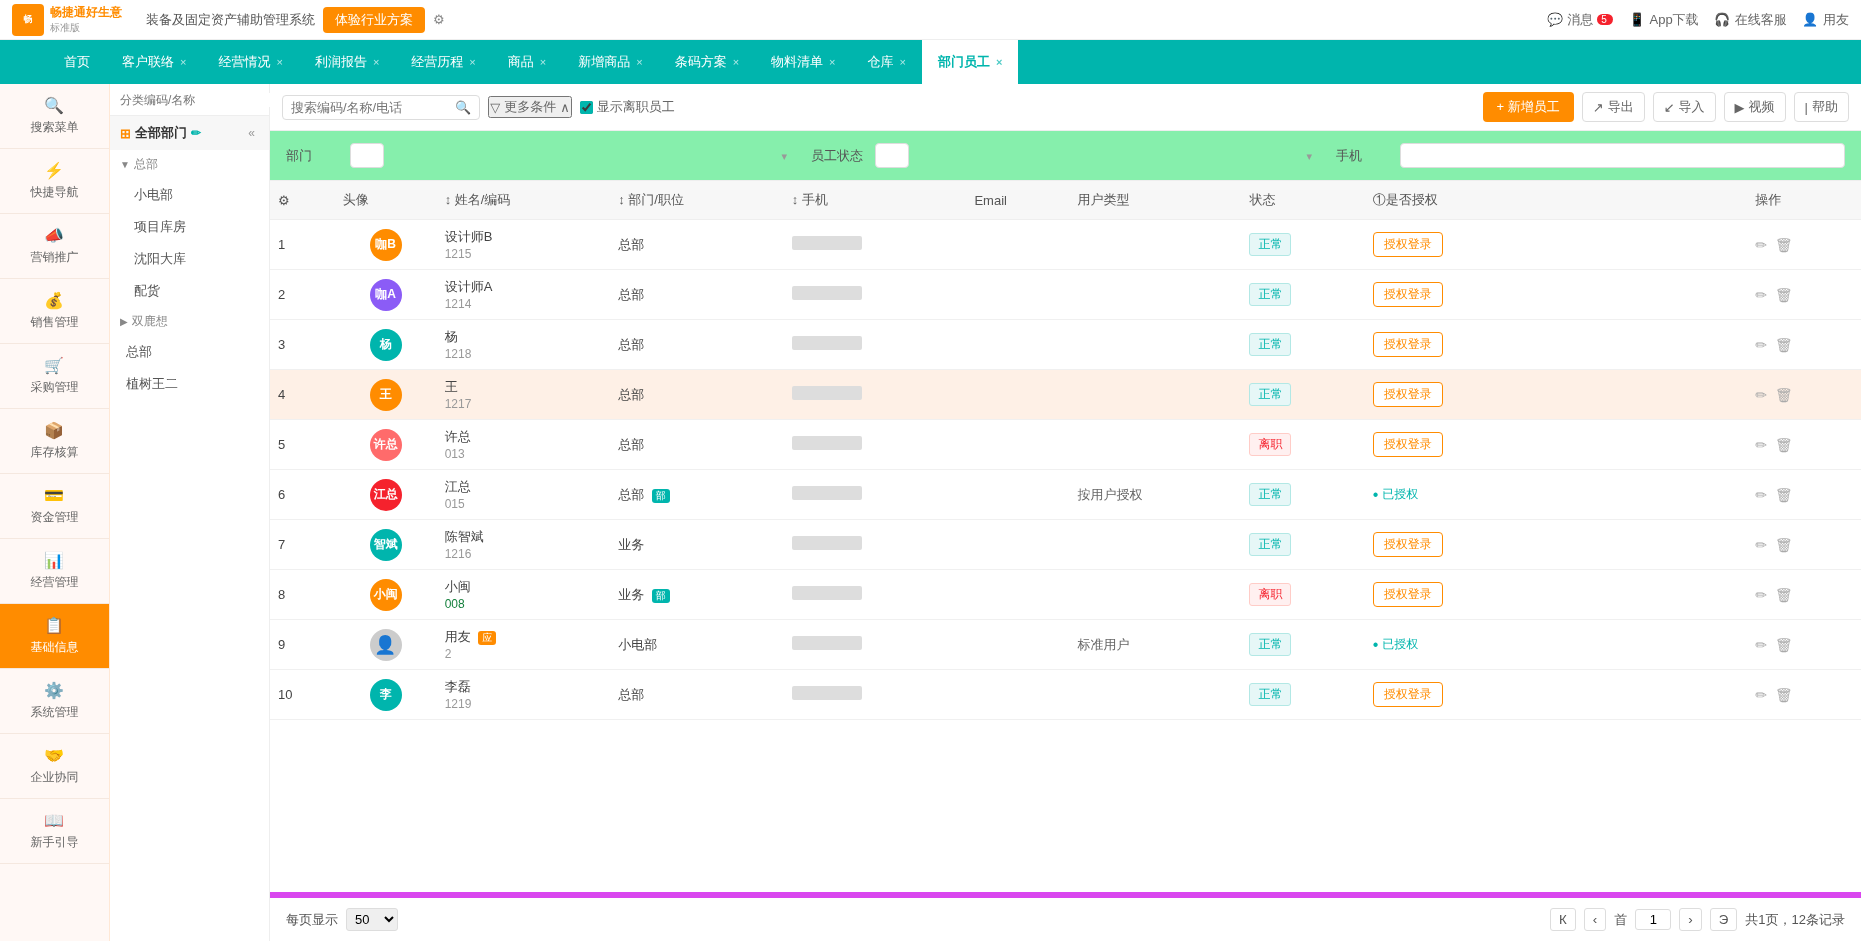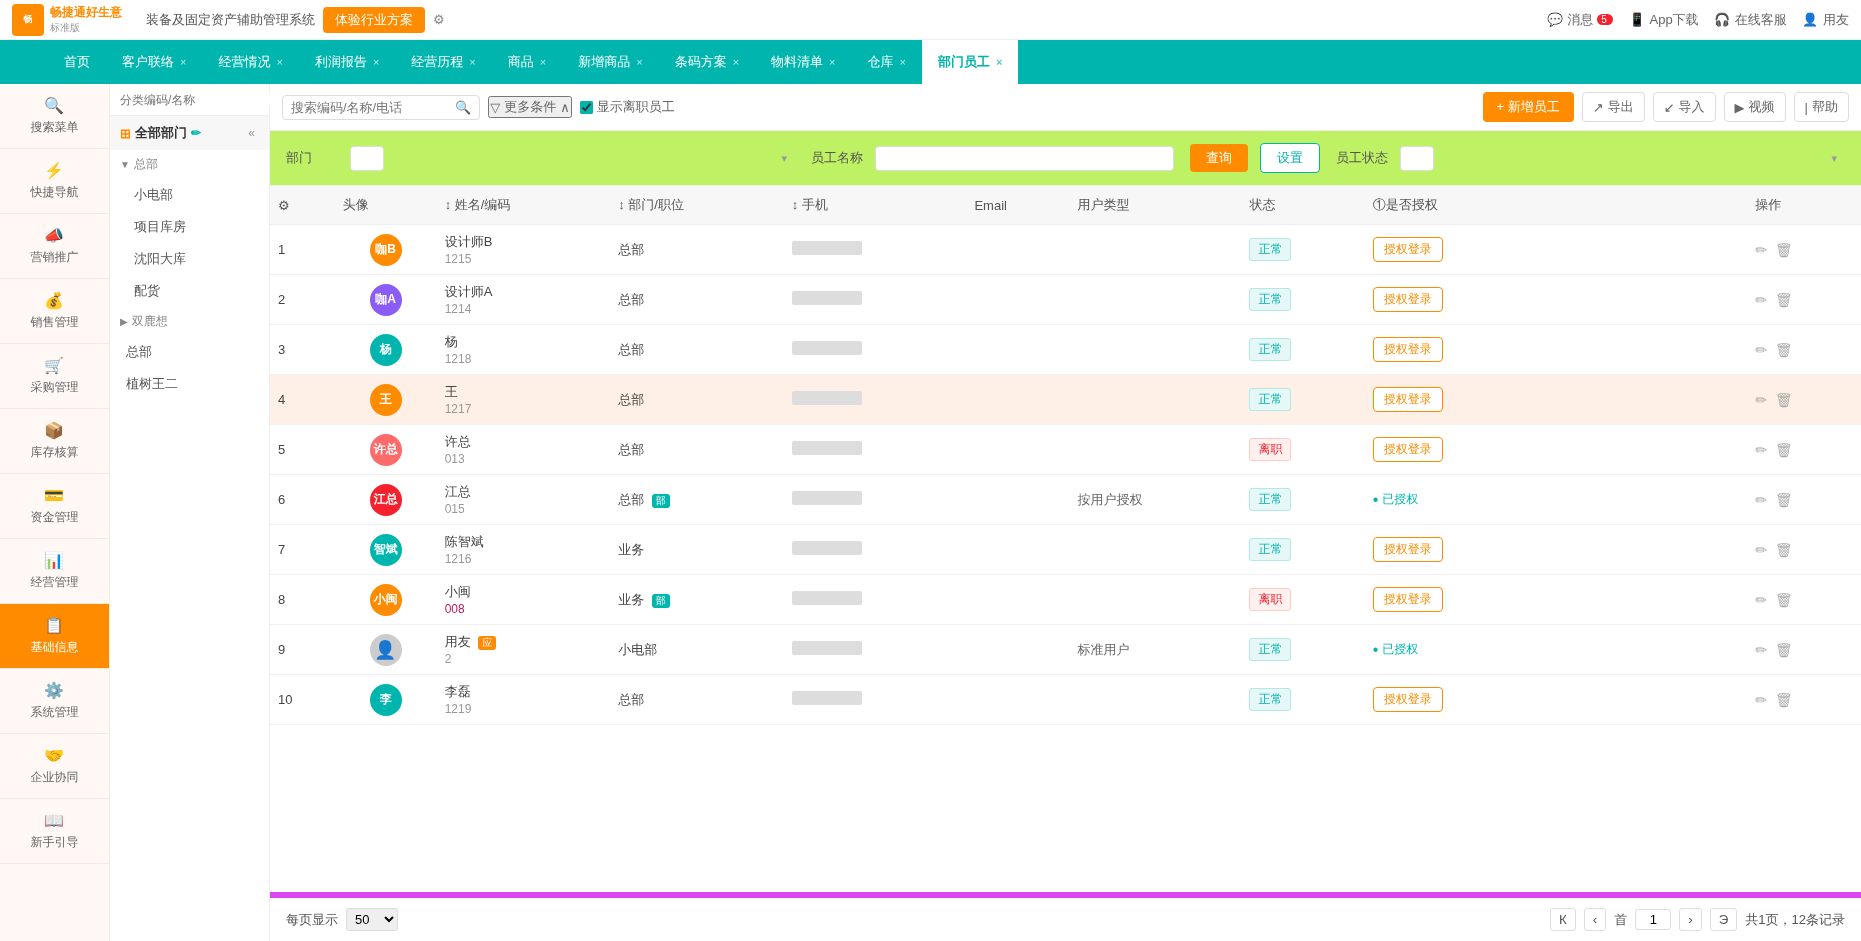--- a/index.html
+++ b/index.html
@@ -34,21 +34,21 @@
     .search-input-wrap { border: 1px solid #ddd; border-radius: 4px; display: flex; align-items: center; padding: 4px 8px; gap: 4px; justify-content: flex-end; }
     .search-input-wrap input { border: none; outline: none; font-size: 13px; width: 160px; }
     .filter-btn { display: flex; align-items: center; gap: 4px; color: #666; cursor: pointer; font-size: 13px; }
     .checkbox-label { display: flex; align-items: center; gap: 4px; color: #666; font-size: 13px; cursor: pointer; }
     .checkbox-label input { accent-color: #00b5ad; }
     .toolbar-right { margin-left: auto; display: flex; align-items: flex-end; gap: 8px; }
     .btn-primary { background: #ff8c00; color: #fff; border: none; padding: 6px 14px; border-radius: 4px; cursor: pointer; font-size: 13px; display: flex; align-items: center; gap: 4px; }
     .btn-outline { background: #fff; color: #666; border: 1px solid #ddd; padding: 5px 10px; border-radius: 4px; cursor: pointer; font-size: 13px; display: flex; align-items: center; gap: 4px; }
 
     
-    .filter-form { background: #bef264; padding: 12px 16px; border-bottom: 1px solid #eee; display: grid; grid-template-columns: 1fr 1fr 1fr; gap: 12px 16px; }
+    .filter-form { background: #86efac; padding: 12px 16px; border-bottom: 1px solid #eee; display: grid; grid-template-columns: 1fr 1fr 1fr; gap: 12px 16px; }
     .form-row { display: flex; align-items: center; gap: 8px; }
     .form-label { color: #555; font-size: 13px; white-space: nowrap; min-width: 56px; }
     .form-select { border: 1px solid #ddd; border-radius: 4px; padding: 4px 24px 4px 8px; font-size: 13px; outline: none; background: #fff; cursor: pointer; flex: 1; appearance: none; -webkit-appearance: none; position: relative; }
     .form-select-wrap { position: relative; flex: 1; }
     .form-select-wrap::after { content: '▾'; position: absolute; right: 8px; top: 50%; transform: translateY(-50%); pointer-events: none; color: #999; font-size: 11px; }
     .form-input { border: 1px solid #ddd; border-radius: 4px; padding: 4px 8px; font-size: 13px; outline: none; flex: 1; }
     .btn-query { background: #ff8c00; color: #fff; border: none; padding: 5px 16px; border-radius: 4px; cursor: pointer; font-size: 13px; }
     .btn-set { background: #fff; color: #00b5ad; border: 1px solid #00b5ad; padding: 5px 16px; border-radius: 4px; cursor: pointer; font-size: 13px; }
 
     
@@ -273,33 +273,31 @@
 
     <div class="filter-form">
       <div class="form-row">
         <label class="form-label">部门</label>
         <div class="form-select-wrap">
           <select class="form-select">
             <option></option>
           </select>
         </div>
       </div>
-      <div class="form-row" style="position:relative;">
-        <label class="form-label">员工名称</label>
-        <input class="form-input" type="text" style="flex: 1 1 0%;">
-        <button class="btn-query" style="margin-left:8px;">查询</button>
-        <button class="btn-set" style="margin-left:4px;">设置</button>
-      </div>
       <div class="form-row">
         <label class="form-label">员工状态</label>
         <div class="form-select-wrap">
           <select class="form-select">
             <option></option>
           </select>
         </div>
+      </div>
+      <div class="form-row">
+        <label class="form-label">手机</label>
+        <input class="form-input" type="text" style="">
       </div>
     </div>
 
     <div class="table-wrap">
       <table>
         <thead>
           <tr>
             <th>⚙</th>
             <th>头像</th>
             <th>↕ 姓名/编码</th>
@@ -473,21 +471,21 @@
     </div>
               </td>
             </tr>
             <tr>
               <td>8</td>
               <td>
                 <div class="avatar-wrap">
                   <div class="avatar" style="background: rgb(255, 140, 0);">小闽</div>
                 </div>
               </td>
-              <td><span>小闽</span><br><span style="color:#be185d;font-size:12px;">008</span></td>
+              <td><span>小闽</span><br><span style="color:#15803d;font-size:12px;">008</span></td>
               <td><span>业务</span> <span class="dept-badge">部</span></td>
               <td><span class="blur-text" style="background: rgb(221, 221, 221); color: transparent; border-radius: 2px; display: inline-block; width: 70px; height: 14px;"></span></td>
               <td></td>
               <td style="color: rgb(102, 102, 102);"></td>
               <td><span class="status-badge status-resigned">离职</span></td>
               <td><button class="auth-btn">授权登录</button></td>
               <td style="width: 200px;"></td>
               <td>
     <div class="action-btns">
       <span class="action-btn" title="编辑">✏</span>

